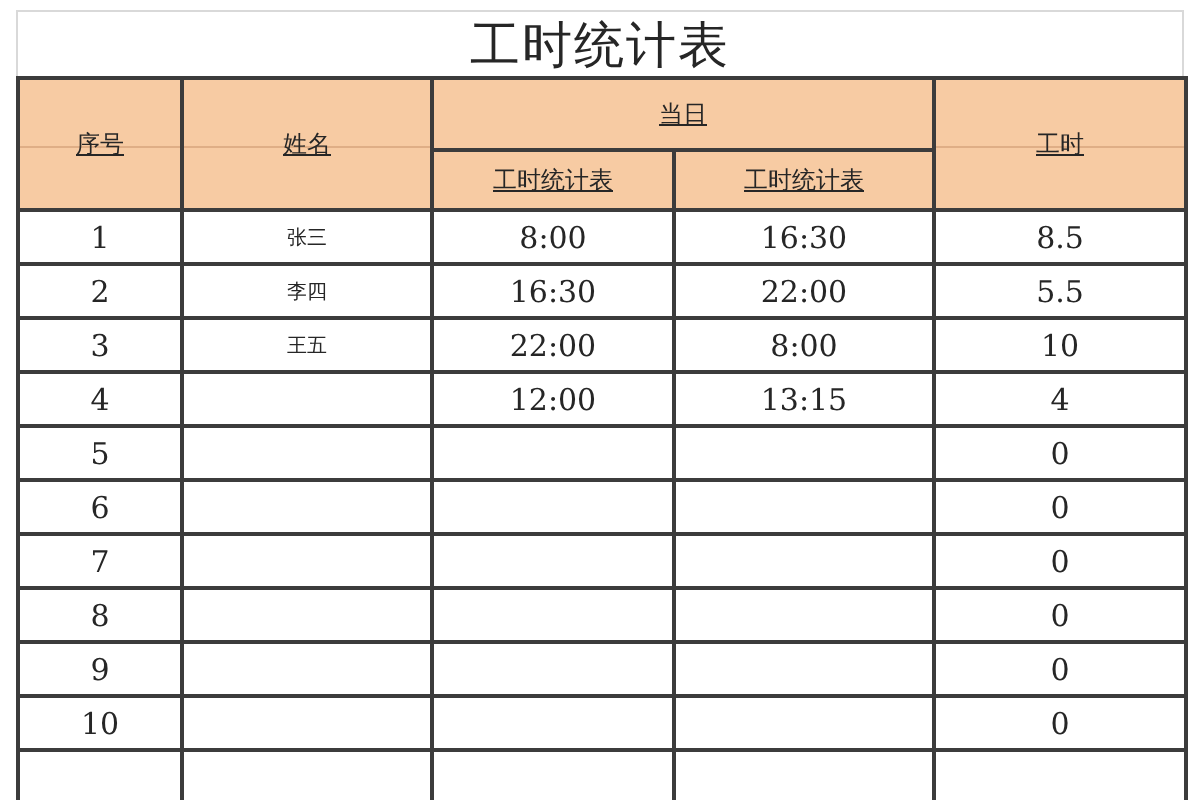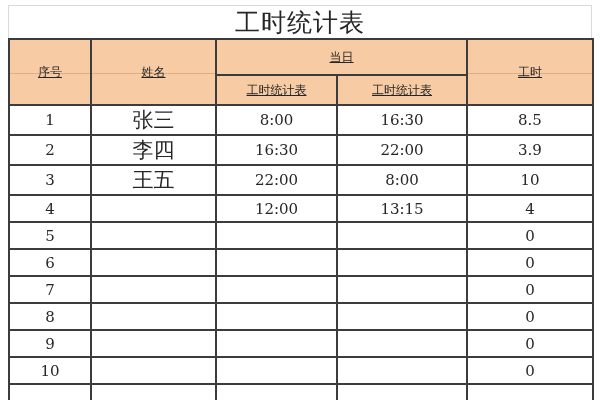--- a/index.html
+++ b/index.html
@@ -57,21 +57,21 @@
   i.faint {
     position: absolute;
     left: 0; right: 0; top: 33px; height: 1px;
     background: var(--merged-line, #DFAE86);
     z-index: 1;
   }
   td.num {
     font-family: "DejaVu Serif", "Liberation Serif", serif;
     font-size: 15px;
   }
-  td.name { font-size: 21px; }
+  td.name { font-size: 10px; }
 </style>
 </head>
 <body>
 
 <div class="page">
 
   <div class="title-box">
     <span>工时统计表</span>
   </div>
 
@@ -116,21 +116,21 @@
       <td class="name">张三</td>
       <td class="num">8:00</td>
       <td class="num">16:30</td>
       <td class="num">8.5</td>
     </tr>
     <tr class="drow">
       <td class="num">2</td>
       <td class="name">李四</td>
       <td class="num">16:30</td>
       <td class="num">22:00</td>
-      <td class="num">3.9</td>
+      <td class="num">5.5</td>
     </tr>
     <tr class="drow">
       <td class="num">3</td>
       <td class="name">王五</td>
       <td class="num">22:00</td>
       <td class="num">8:00</td>
       <td class="num">10</td>
     </tr>
     <tr class="drow">
       <td class="num">4</td>

